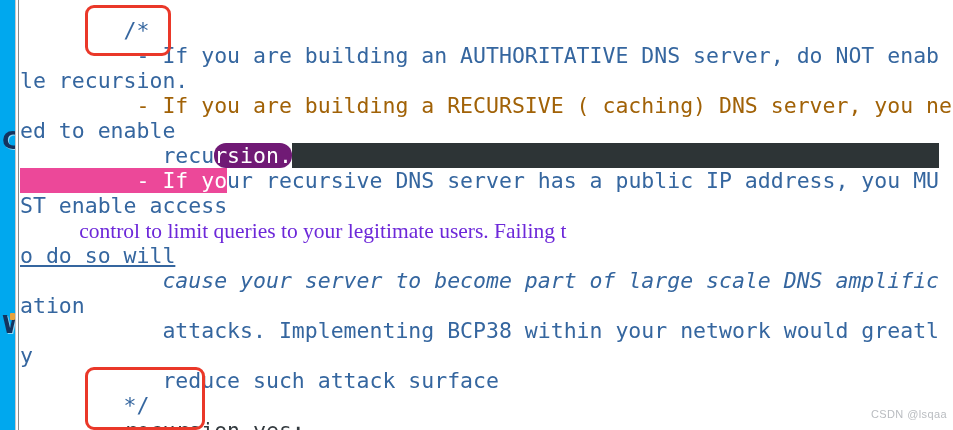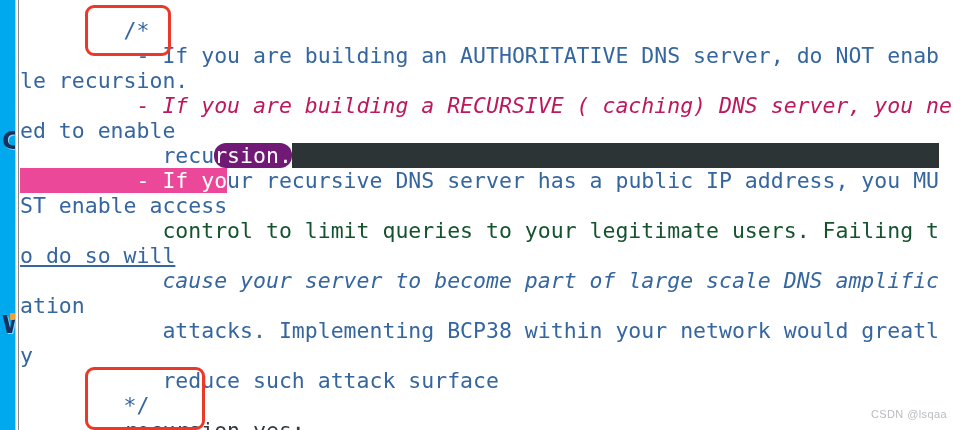--- a/index.html
+++ b/index.html
@@ -52,26 +52,26 @@
     <span class="strip-glyph" style="top: 127px;">C</span>
     <span class="strip-glyph" style="top: 311px;">W<i class="accent"></i></span>
   </div>
 <div class="win-edge-a"></div>
 <div class="win-edge-b"></div>
 
 <div class="terminal" id="terminal">
     <div class="trow"><span class="seg-c" style="color: rgb(53, 102, 159);">        /*</span></div>
     <div class="trow"><span class="seg-c" style="color: rgb(53, 102, 159); text-align: right;">         - If you are building an AUTHORITATIVE DNS server, do NOT enab</span></div>
     <div class="trow"><span class="seg-c" style="color: rgb(53, 102, 159);">le recursion.</span></div>
-    <div class="trow"><span class="seg-c" style="color: #be185d; font-style: italic;">         - If you are building a RECURSIVE ( caching) DNS server, you ne</span></div>
+    <div class="trow"><span class="seg-c" style="color: #a16207;">         - If you are building a RECURSIVE ( caching) DNS server, you ne</span></div>
     <div class="trow"><span class="seg-c" style="color: rgb(53, 102, 159);">ed to enable</span></div>
     <div class="trow"><span class="seg-c" style="color: rgb(53, 102, 159);">           recu</span><span class="seg-sel" style="color: rgb(255, 255, 255); background: #701a75; border-radius: 12px;">rsion.</span><span class="seg-eol" style="color: rgb(45, 52, 54); background: rgb(45, 52, 54);">                                                  </span></div>
     <div class="trow"><span class="seg-sel" style="color: rgb(255, 255, 255); background: #ec4899;">         - If yo</span><span class="seg-c" style="color: rgb(53, 102, 159);">ur recursive DNS server has a public IP address, you MU</span></div>
     <div class="trow"><span class="seg-c" style="color: rgb(53, 102, 159); margin-top: 32px;">ST enable access</span></div>
-    <div class="trow"><span class="seg-c" style="color: #14532d;">           control to limit queries to your legitimate users. Failing t</span></div>
+    <div class="trow"><span class="seg-c" style="color: #6d28d9; font-family: Liberation Serif, serif;">           control to limit queries to your legitimate users. Failing t</span></div>
     <div class="trow"><span class="seg-c" style="color: rgb(53, 102, 159); text-decoration: underline;">o do so will</span></div>
     <div class="trow"><span class="seg-c" style="color: rgb(53, 102, 159); font-style: italic;">           cause your server to become part of large scale DNS amplific</span></div>
     <div class="trow"><span class="seg-c" style="color: rgb(53, 102, 159);">ation</span></div>
     <div class="trow"><span class="seg-c" style="color: rgb(53, 102, 159);">           attacks. Implementing BCP38 within your network would greatl</span></div>
     <div class="trow"><span class="seg-c" style="color: rgb(53, 102, 159);">y</span></div>
     <div class="trow"><span class="seg-c" style="color: rgb(53, 102, 159);">           reduce such attack surface</span></div>
     <div class="trow"><span class="seg-c" style="color: rgb(53, 102, 159);">        */</span></div>
     <div class="trow"><span class="seg-code" style="color: rgb(51, 58, 63);">        recursion yes;</span></div>
   </div>
 

